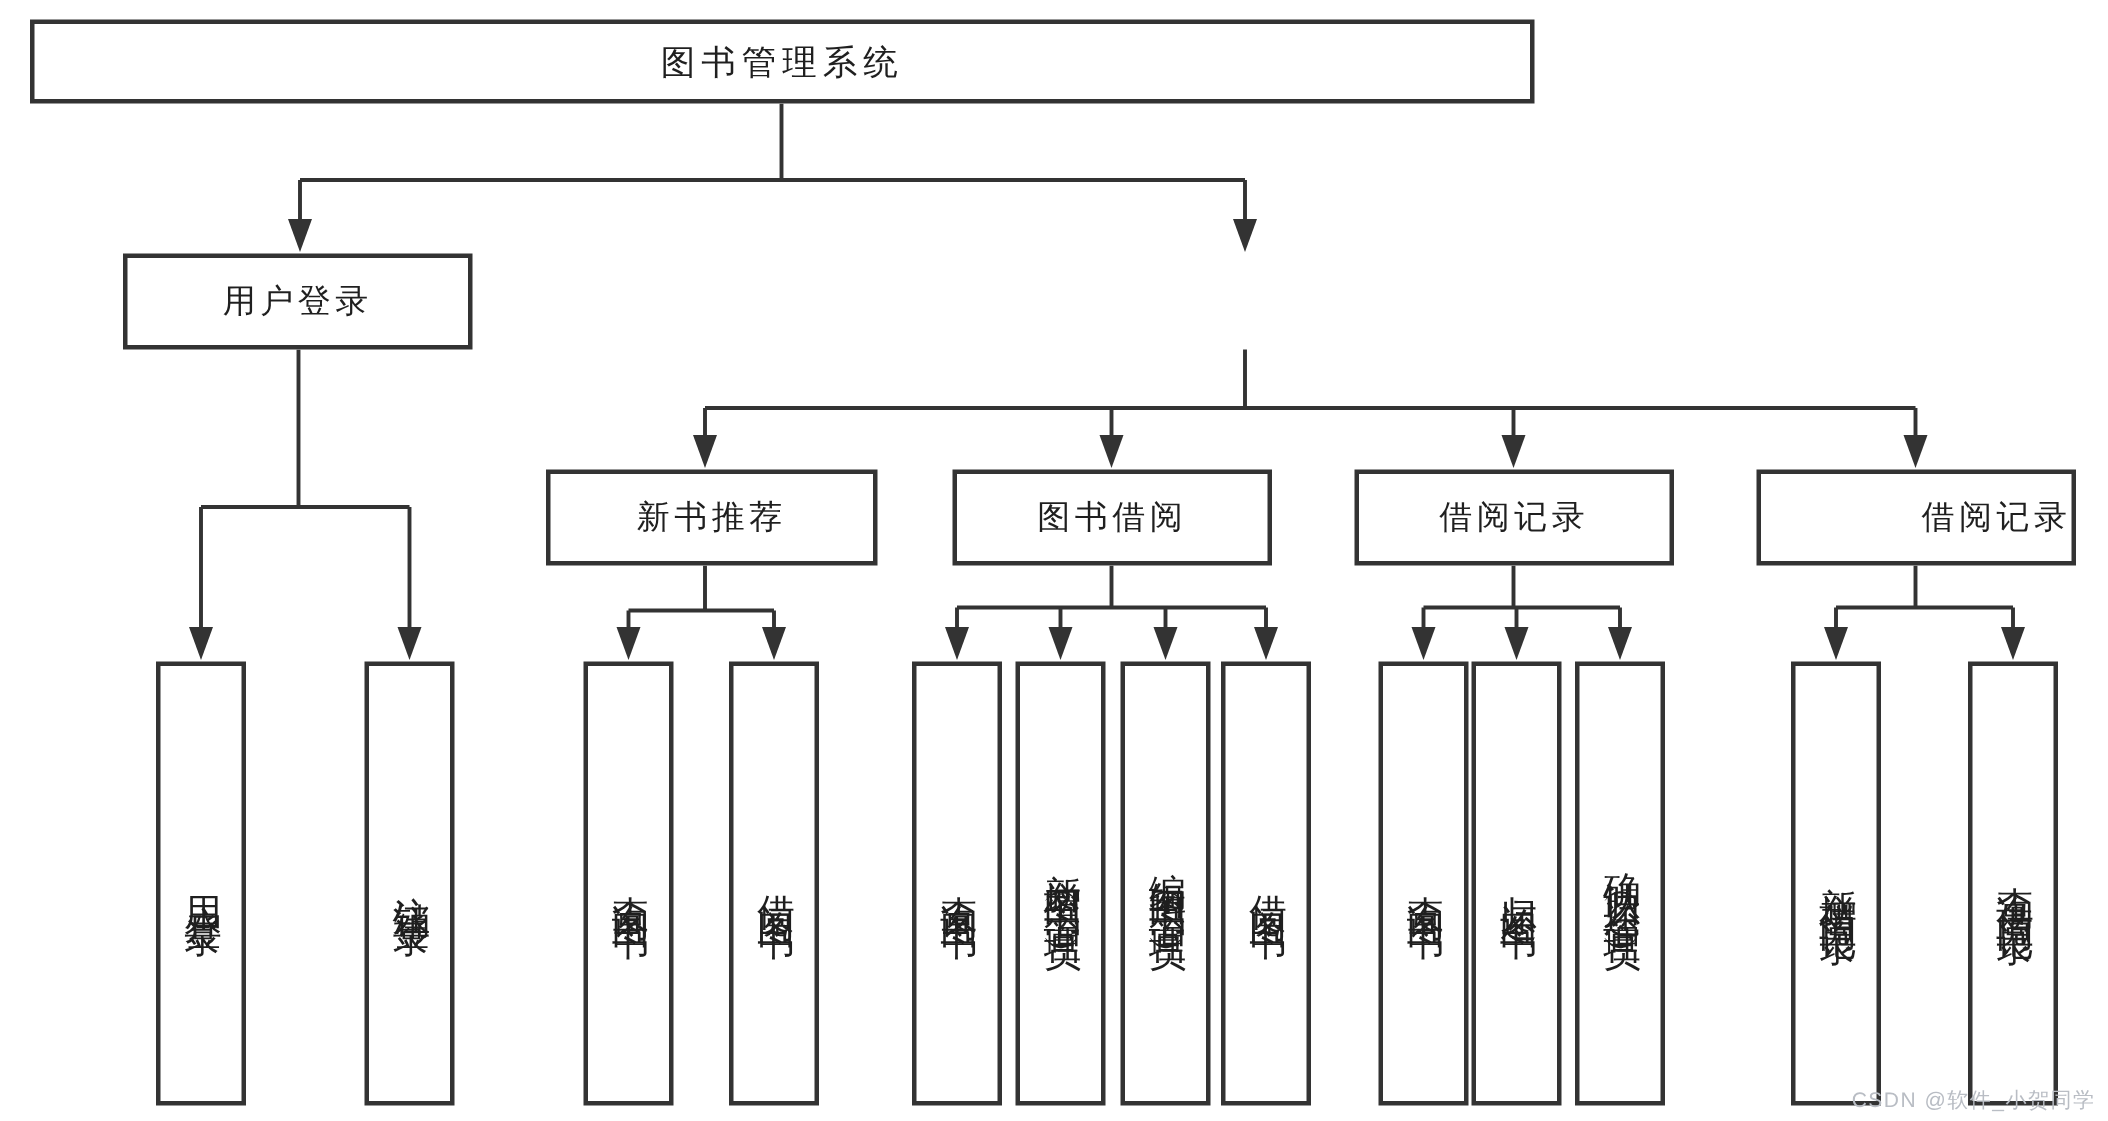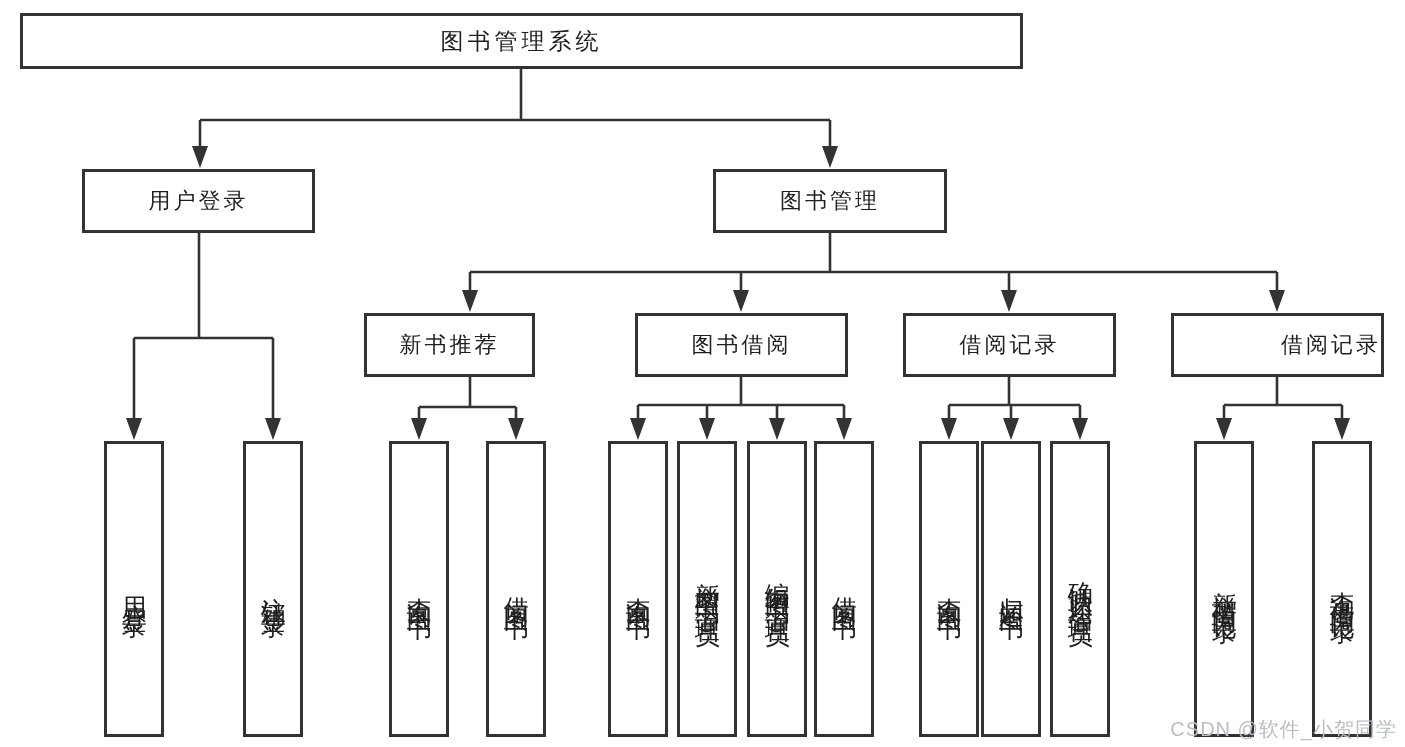--- a/index.html
+++ b/index.html
@@ -26,21 +26,21 @@
     writing-mode:vertical-rl;
     text-orientation:mixed;
     font-size:25px;
     letter-spacing:6px;
     line-height:1.1;
     white-space:nowrap;
   }
   .watermark{
     position:absolute;
     right:8px;bottom:4px;
-    font-size:20px;
+    font-size:14px;
     color:#b9bdc4;
     letter-spacing:1px;
     z-index:2;
   }
 </style>
 </head>
 <body>
 
 <div class="canvas">
 
@@ -107,25 +107,22 @@
     </g>
   </svg>
 
   <div class="node root-node" style="left:20px;top:13px;width:1003px;height:56px;">
     <span>图书管理系统</span>
   </div>
 
   <div class="node h-node" style="left:82px;top:169px;width:233px;height:64px;">
     <span>用户登录</span>
   </div>
-  <div class="node h-node" style="left:713px;top:169px;width:234px;height:64px;">
-    <span>图书管理</span>
-  </div>
 
-  <div class="node h-node" style="left:364px;top:313px;width:171px;height:64px;">
+  <div class="node h-node" style="left:364px;top:313px;width:221px;height:64px;">
     <span>新书推荐</span>
   </div>
   <div class="node h-node" style="left:635px;top:313px;width:213px;height:64px;font-family:Liberation Serif, serif;">
     <span>图书借阅</span>
   </div>
   <div class="node h-node" style="left:903px;top:313px;width:213px;height:64px;">
     <span>借阅记录</span>
   </div>
   <div class="node h-node" style="left:1171px;top:313px;width:213px;height:64px;justify-content:flex-end;">
     <span>借阅记录</span>

